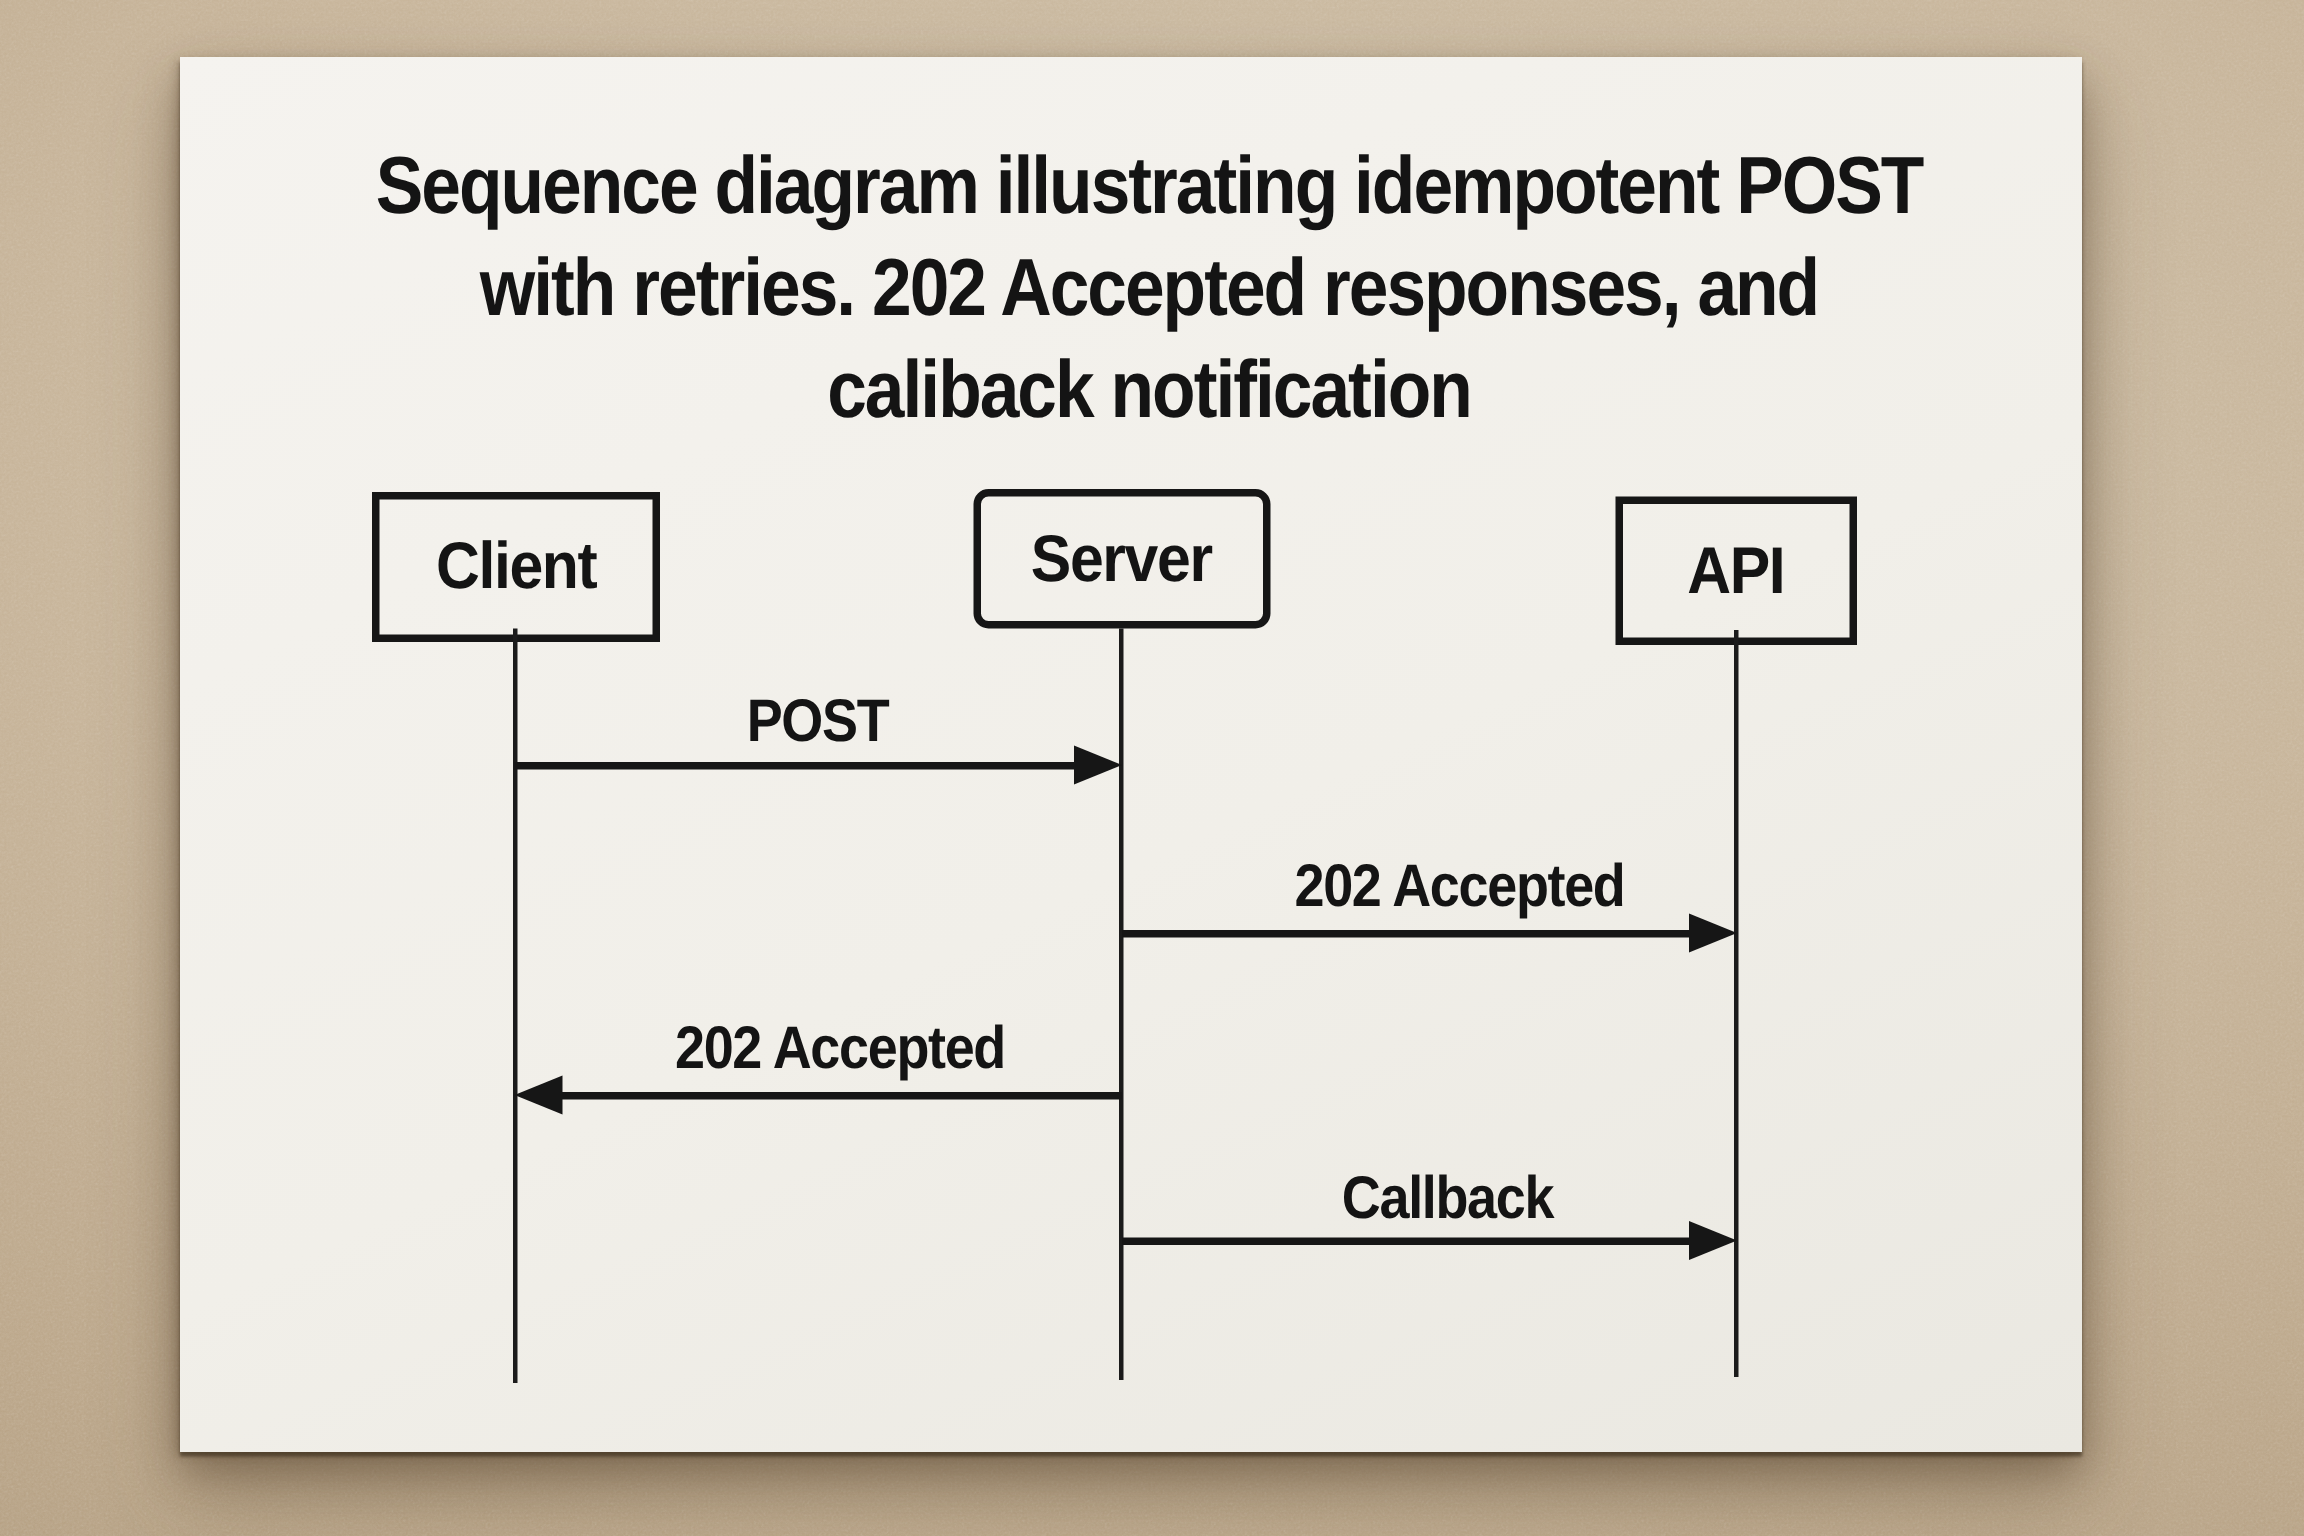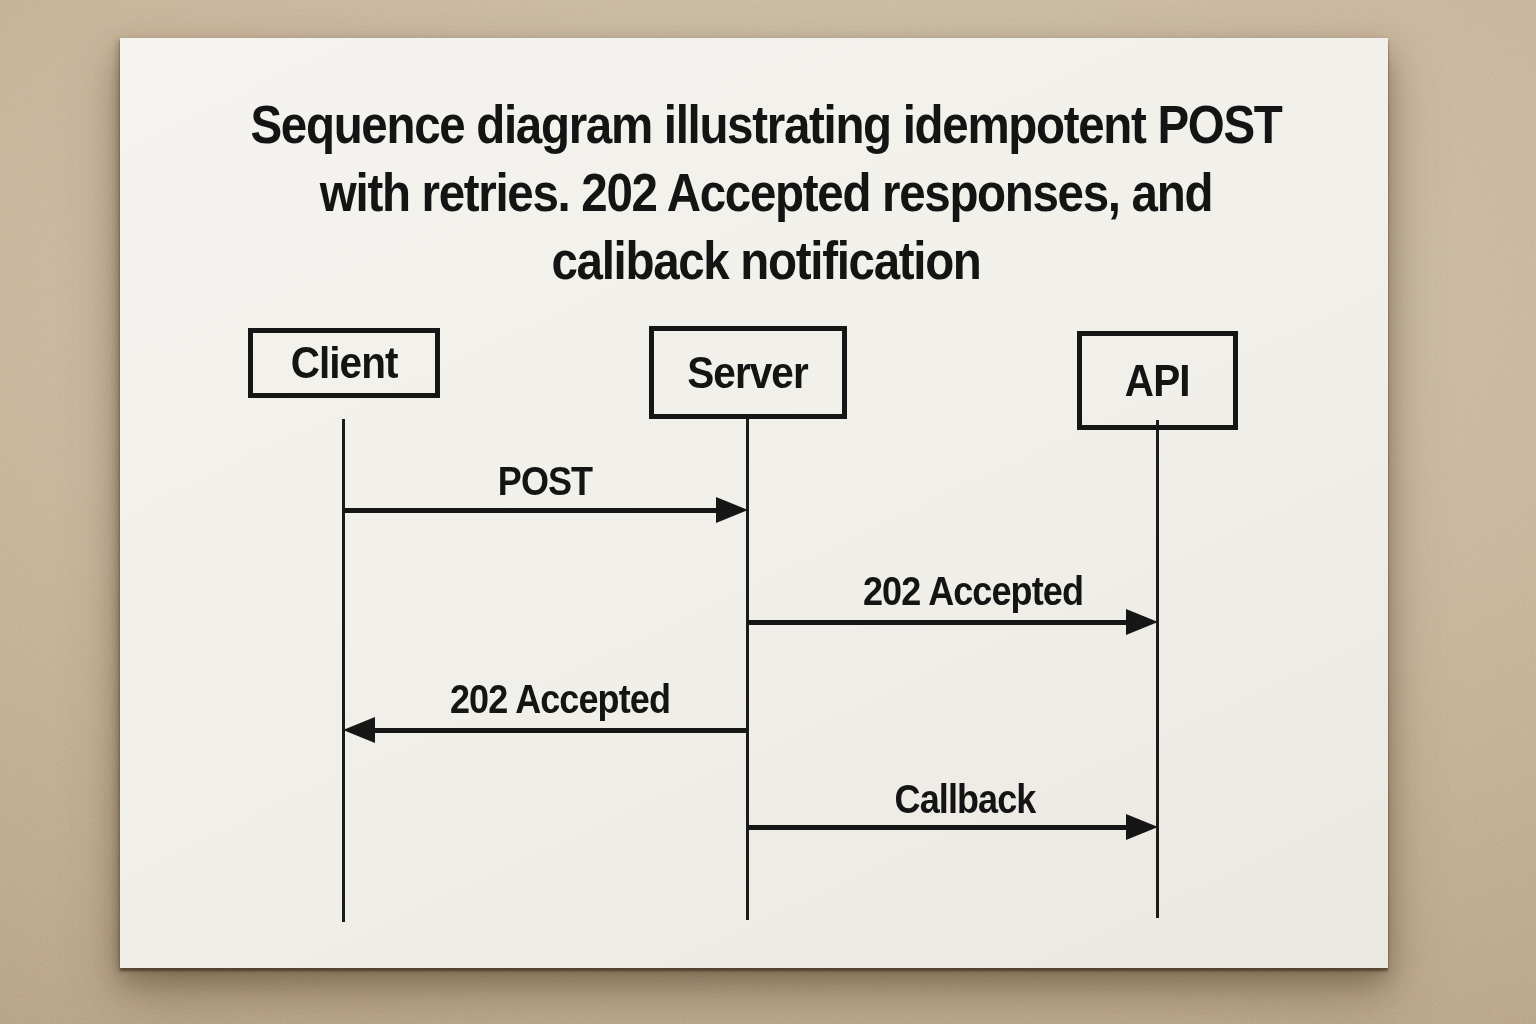--- a/index.html
+++ b/index.html
@@ -123,24 +123,24 @@
 </svg>
 
 <div class="poster-card">
 
   <div class="diagram-title">
     <div class="title-line">Sequence diagram illustrating idempotent POST</div>
     <div class="title-line">with retries. 202 Accepted responses, and</div>
     <div class="title-line">caliback notification</div>
   </div>
 
-  <div class="actor-box" style="left:128px; top:290px; width:192px; height:70px;text-align:center;">
+  <div class="actor-box" style="left:128px; top:290px; width:192px; height:100px;text-align:center;">
     <span class="actor-label">Client</span>
   </div>
-  <div class="actor-box" style="left:529px; top:288px; width:198px; height:93px;">
+  <div class="actor-box" style="left:529px; top:288px; width:198px; height:93px;border-radius:10px;">
     <span class="actor-label">Server</span>
   </div>
   <div class="actor-box" style="left:957px; top:293px; width:161px; height:99px;">
     <span class="actor-label">API</span>
   </div>
 
   <div class="lifeline" style="left:222px; top:381px; height:503px;"></div>
   <div class="lifeline" style="left:626px; top:381px; height:501px;"></div>
   <div class="lifeline" style="left:1036px; top:382px; height:498px;"></div>
 

